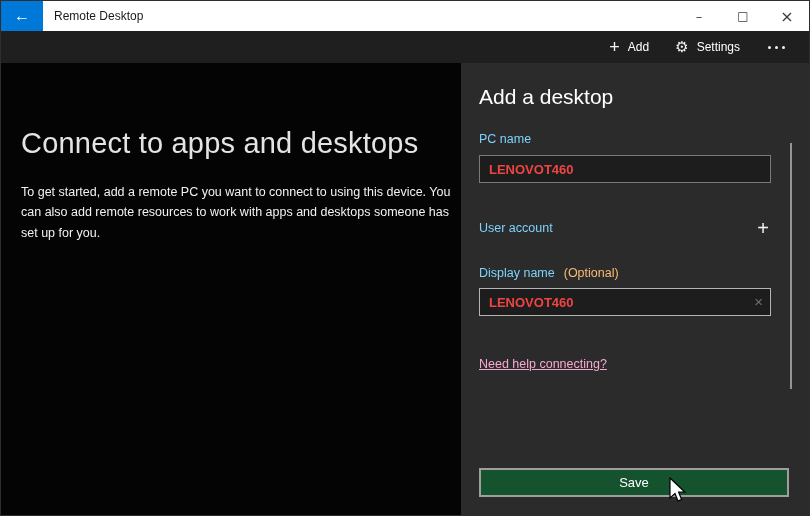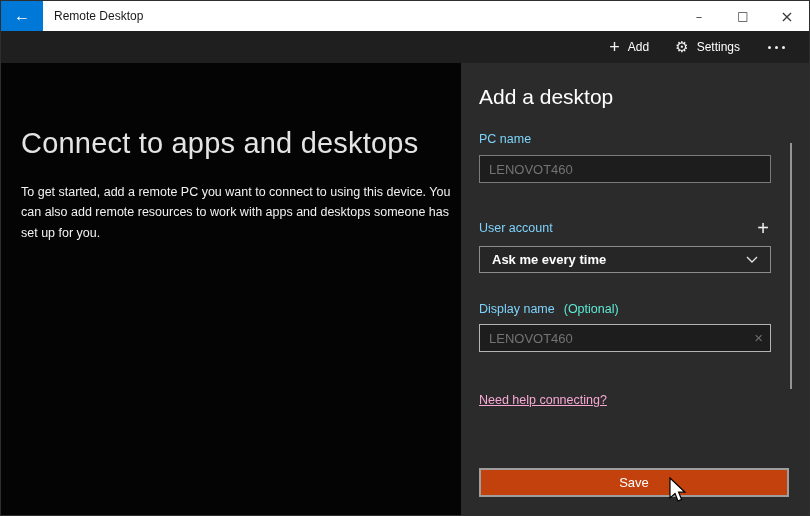--- a/index.html
+++ b/index.html
@@ -72,55 +72,55 @@
     padding: 0 20px 0 18px;
   }
   .panel-title { margin-top: 21px; font-size: 21px; font-weight: 300; color: #ffffff; line-height: 26px; }
 
   .field-label { font-size: 12.5px; color: #7dd3fc; line-height: 15px; }
   .lbl-pcname { margin-top: 22px; }
 
   .text-input {
     margin-top: 8px; width: calc(100% - 18px); height: 28px;
     background: #1d1d1d; border: 1px solid #7a7a7a;
-    color: #737373; font-size: 13px; padding: 0 9px;
-    font-family: "Liberation Sans", sans-serif; outline: none;
+    color: #ef4444; font-size: 13px; padding: 0 9px;
+    font-family: "Liberation Sans", sans-serif; outline: none; font-weight: bold;
   }
 
   .user-row {
     margin-top: 36px; width: calc(100% - 18px);
     display: flex; align-items: center; justify-content: space-between;
   }
   .user-plus { font-size: 20px; font-weight: 300; line-height: 18px; color: #f0f0f0; padding-right: 2px; }
 
   .combobox {
     margin-top: 9px; width: calc(100% - 18px); height: 27px;
     background: #262626; border: 1px solid #8c8c8c;
     display: flex; align-items: center; justify-content: space-between;
     padding: 0 12px; color: #ffffff; font-size: 13px; font-weight: bold;
   }
 
   .display-row { margin-top: 29px; display: flex; align-items: flex-start; gap: 9px; }
-  .optional-hint { font-size: 12.5px; color: #5eead4; }
+  .optional-hint { font-size: 12.5px; color: #fdba74; }
 
   .input-wrap { position: relative; margin-top: 7px; width: calc(100% - 18px); }
   .input-wrap .text-input { margin-top: 0; width: 100%; border-color: #b4b4b4; padding-right: 26px; }
   .clear-btn {
     position: absolute; right: 8px; top: 50%; transform: translateY(-52%);
     font-size: 15px; color: #6f6f6f; line-height: 1;
   }
 
   .help-link {
     margin-top: 41px; width: max-content;
     font-size: 12.5px; color: #f9a8d4; text-decoration: underline;
   }
 
   .save-btn {
     margin-top: auto; margin-bottom: 18px; height: 29px; width: 100%;
-    background: #c2410c; border: 2px solid #9e9e9e;
+    background: #14532d; border: 2px solid #9e9e9e;
     color: #ffffff; font-size: 13px;
     display: flex; align-items: center; justify-content: center;
     font-family: "Liberation Sans", sans-serif;
   }
 
   .scroll-thumb {
     position: absolute; right: 17px; top: 80px;
     width: 2px; height: 246px; background: #949494;
   }
 
@@ -177,26 +177,20 @@
 
       <div class="field-label lbl-pcname">PC name</div>
       <input class="text-input" type="text" value="LENOVOT460" style="">
 
       <div class="user-row">
         <span class="field-label">User account</span>
         <span class="user-plus">
           <span>+</span>
         </span>
       </div>
-      <div class="combobox">
-        <span>Ask me every time</span>
-        <svg width="12" height="7" viewBox="0 0 12 7">
-          <path d="M1 1 L6 6 L11 1" fill="none" stroke="#e0e0e0" stroke-width="1.4"></path>
-        </svg>
-      </div>
 
       <div class="display-row">
         <span class="field-label">Display name</span>
         <span class="optional-hint">(Optional)</span>
       </div>
       <div class="input-wrap">
         <input class="text-input" type="text" value="LENOVOT460" style="">
         <span class="clear-btn">
           <span>×</span>
         </span>

